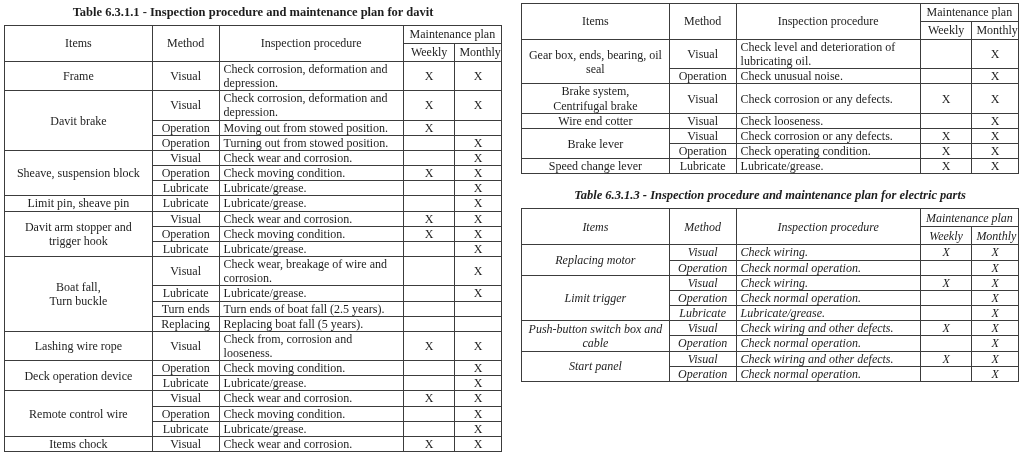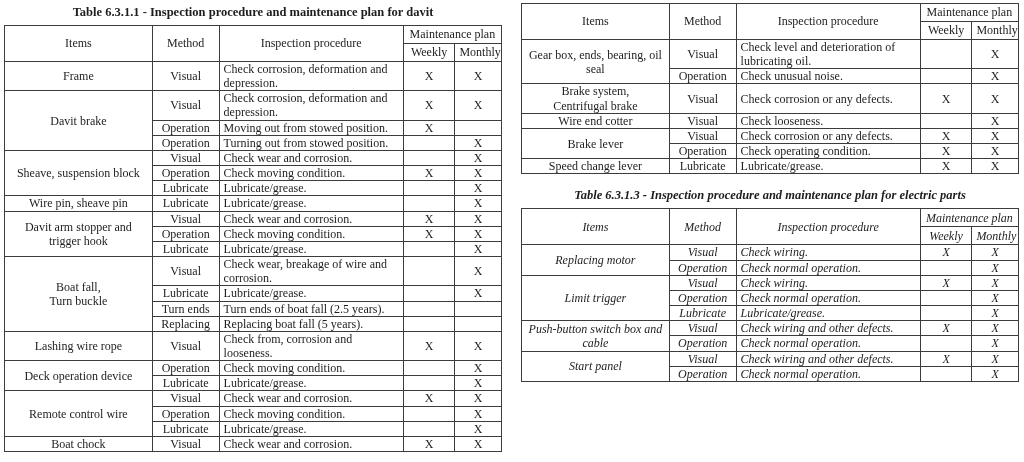--- a/index.html
+++ b/index.html
@@ -127,21 +127,21 @@
               <td class="center">X</td>
               <td class="center">X</td>
             </tr>
             <tr>
               <td class="center">Lubricate</td>
               <td class="proc-cell">Lubricate/grease.</td>
               <td class="center"></td>
               <td class="center">X</td>
             </tr>
             <tr>
-              <td class="item-cell" rowspan="1">Wire pin, sheave pin</td>
+              <td class="item-cell" rowspan="1">Limit pin, sheave pin</td>
               <td class="center">Lubricate</td>
               <td class="proc-cell">Lubricate/grease.</td>
               <td class="center"></td>
               <td class="center">X</td>
             </tr>
             <tr>
               <td class="item-cell" rowspan="3">Davit arm stopper and trigger hook</td>
               <td class="center">Visual</td>
               <td class="proc-cell">Check wear and corrosion.</td>
               <td class="center">X</td>
@@ -218,21 +218,21 @@
               <td class="center"></td>
               <td class="center">X</td>
             </tr>
             <tr>
               <td class="center">Lubricate</td>
               <td class="proc-cell">Lubricate/grease.</td>
               <td class="center"></td>
               <td class="center">X</td>
             </tr>
             <tr>
-              <td class="item-cell" rowspan="1">Boat chock</td>
+              <td class="item-cell" rowspan="1">Items chock</td>
               <td class="center">Visual</td>
               <td class="proc-cell">Check wear and corrosion.</td>
               <td class="center">X</td>
               <td class="center">X</td>
             </tr>
           </tbody>
         </table>
       </section>
   </div>
   <div class="col">

